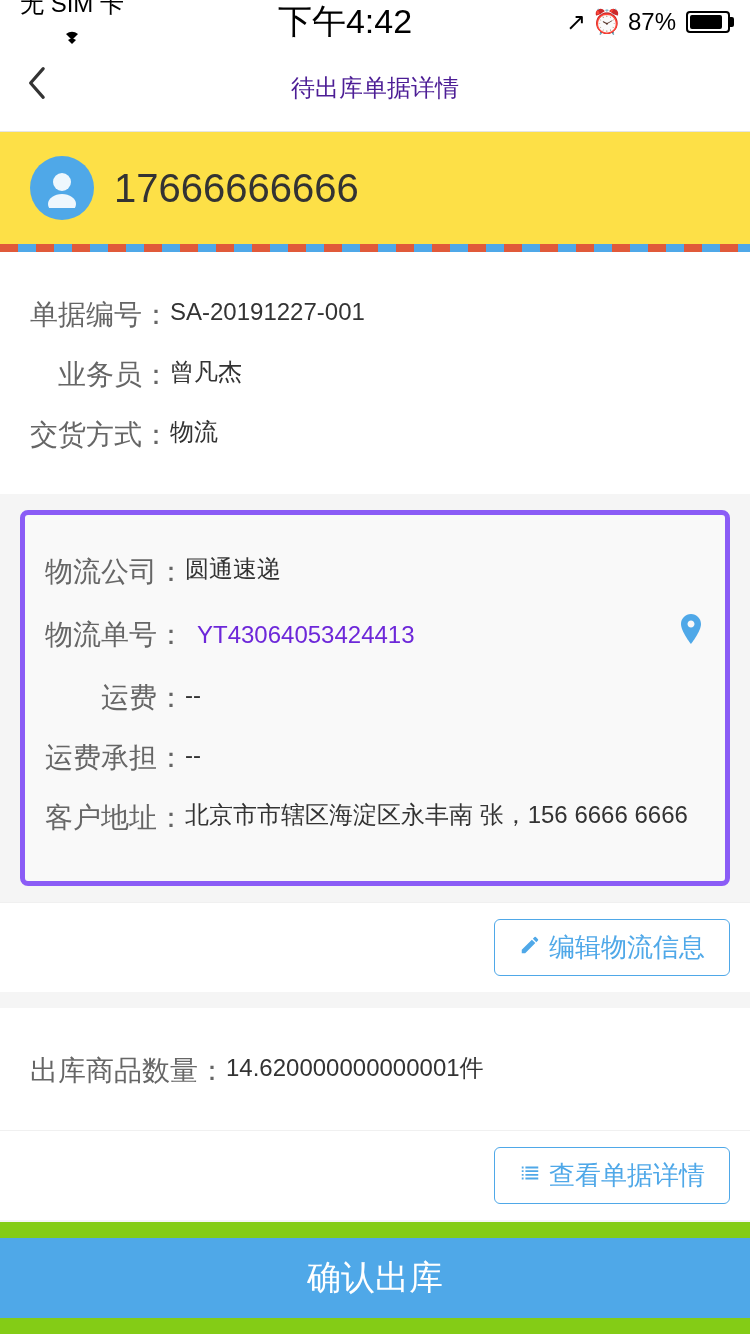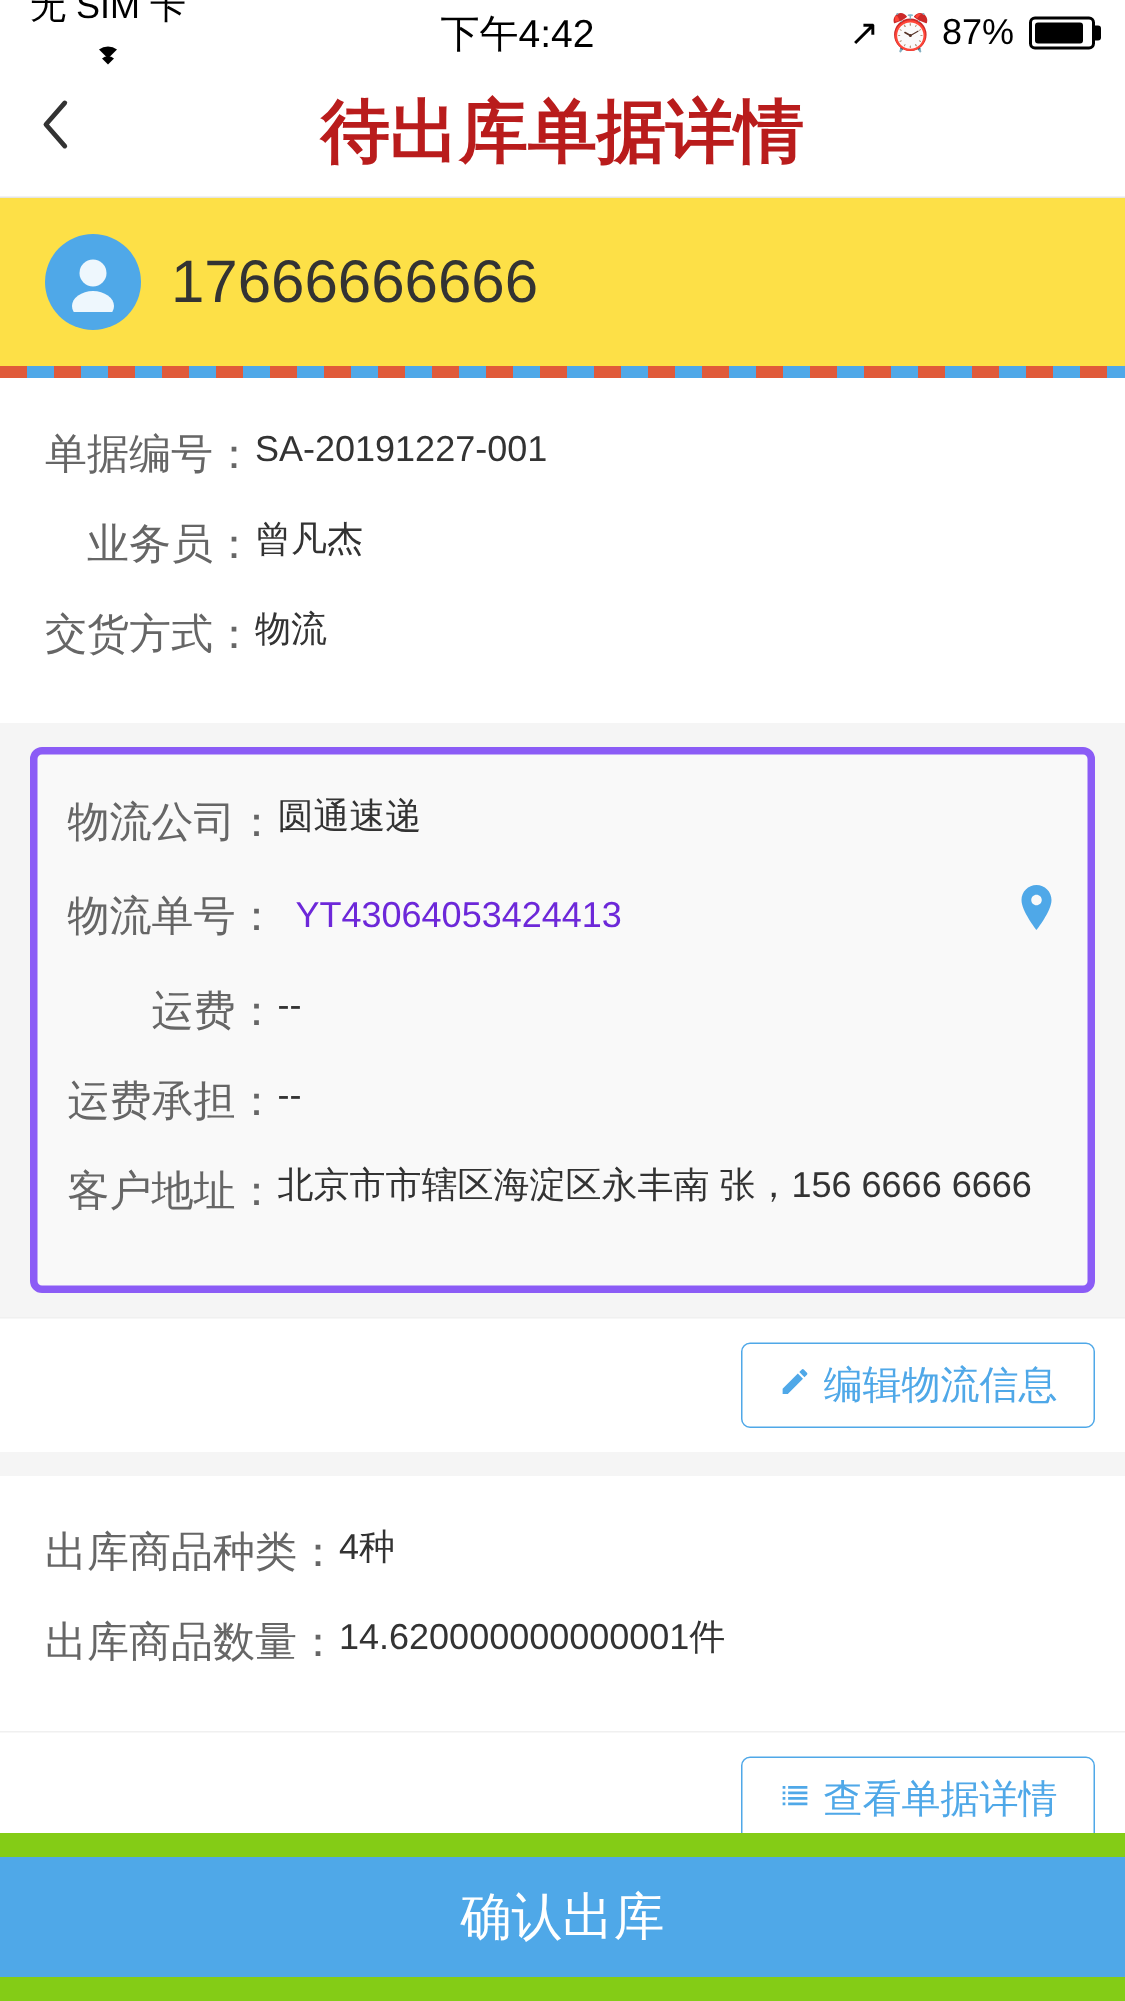--- a/index.html
+++ b/index.html
@@ -19,21 +19,21 @@
       height: 44px;
       background: #fff;
       display: flex;
       align-items: center;
       justify-content: space-between;
       padding: 0 20px;
       font-size: 24px;
       color: #000;
     }
     .status-left { display: flex; align-items: center; gap: 8px; flex-direction: column; }
-    .status-center { font-size: 26px; font-weight: 500; }
+    .status-center { font-size: 34px; font-weight: 500; }
     .status-right { display: flex; align-items: center; gap: 6px; font-size: 24px; }
     .battery {
       display: inline-block;
       width: 44px;
       height: 22px;
       border: 2px solid #000;
       border-radius: 4px;
       position: relative;
       margin-left: 4px;
     }
@@ -70,23 +70,23 @@
       border-bottom: 1px solid #e5e5e5;
     }
     .nav-back {
       position: absolute;
       left: 24px;
       font-size: 36px;
       color: #333;
       cursor: pointer;
     }
     .nav-title {
-      font-size: 46px;
-      font-weight: 700;
-      color: #b91c1c;
+      font-size: 24px;
+      font-weight: 400;
+      color: #4c1d95;
     }
 
     
     .customer-section {
       background: #fde047;
       padding: 24px 30px;
       display: flex;
       align-items: center;
       gap: 20px;
     }
@@ -121,20 +121,21 @@
     .info-section {
       background: #fff;
       padding: 30px 30px 20px 30px;
       margin-bottom: 16px;
     }
     .info-row {
       display: flex;
       align-items: flex-start;
       margin-bottom: 18px;
       line-height: 1.5;
+      margin-top: 12px;
     }
     .info-label {
       color: #666;
       font-size: 28px;
       white-space: nowrap;
       min-width: 140px;
       text-align: right;
     }
     .info-value {
       color: #333;
@@ -343,24 +344,20 @@
       </svg>
     </span>
     <span>编辑物流信息</span>
   </button>
 </div>
 
 <div class="gray-divider"></div>
 
 <div class="product-section">
   <div class="info-row">
-    <span class="info-label" style="min-width:180px;">出库商品种类：</span>
-    <span class="info-value">4种</span>
-  </div>
-  <div class="info-row">
     <span class="info-label" style="min-width:180px;">出库商品数量：</span>
     <span class="info-value">14.620000000000001件</span>
   </div>
 </div>
 
 <div class="view-btn-row">
   <button class="view-btn">
     <span>
       <svg width="22" height="22" viewBox="0 0 24 24">
         <path d="M3 5h2v2H3V5zm4 0h14v2H7V5zM3 9h2v2H3V9zm4 0h14v2H7V9zM3 13h2v2H3v-2zm4 0h14v2H7v-2zM3 17h2v2H3v-2zm4 0h14v2H7v-2z" fill="#4fa8e8"></path>

